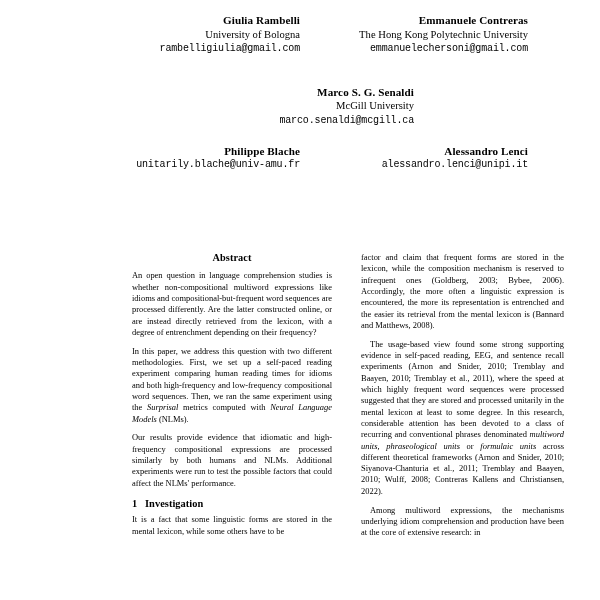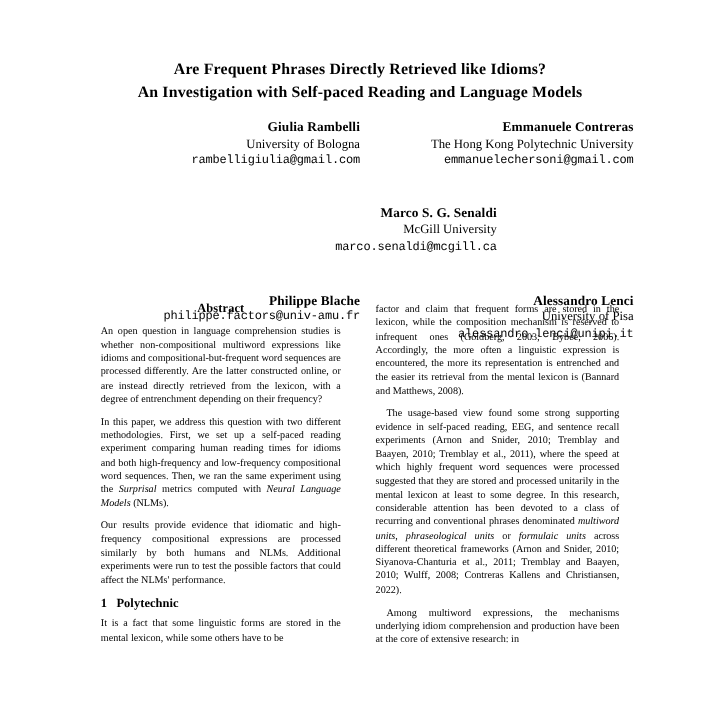--- a/index.html
+++ b/index.html
@@ -60,37 +60,38 @@
   .author-affil {
     font-size: 10.6px;
   }
   .author-email {
     font-family: "Liberation Mono", "DejaVu Sans Mono", monospace;
     font-size: 10px;
     letter-spacing: -0.15px;
   }
   .row-gap-1 { margin-top: 2px; }
   .row-gap-2 { margin-top: 28px; }
-  .row-gap-3 { margin-top: 29px; }
+  .row-gap-3 { margin-top: 15px; }
 
   
   .columns {
     position: absolute;
     top: 252px;
     left: 0;
     width: 600px;
     height: 348px;
     overflow: hidden;
   }
   .col {
     position: absolute;
     top: 0;
     font-size: 8.45px;
     line-height: 11.32px;
     text-align: justify;
+    margin-left: 48px;
   }
   .col-left {
     left: 84px;
     width: 200px;
   }
   .col-right {
     left: 313px;
     width: 203px;
   }
   .abstract-head {
@@ -116,24 +117,20 @@
     display: inline-block;
     width: 13px;
   }
   em { font-style: italic; }
 </style>
 </head>
 <body>
 
 <div class="page">
 
-  <div class="title-block">
-    <div class="title-line">Are Frequent Phrases Directly Retrieved like Idioms?</div>
-    <div class="title-line">An Investigation with Self-paced Reading and Language Models</div>
-  </div>
 
   <div class="authors">
 
     <div class="author-row row-gap-1">
       <div class="author">
         <div class="author-name">Giulia Rambelli</div>
         <div class="author-affil">University of Bologna</div>
         <div class="author-email">rambelligiulia@gmail.com</div>
       </div>
       <div class="author">
@@ -147,43 +144,42 @@
       <div class="author">
         <div class="author-name">Marco S. G. Senaldi</div>
         <div class="author-affil">McGill University</div>
         <div class="author-email">marco.senaldi@mcgill.ca</div>
       </div>
     </div>
 
     <div class="author-row row-gap-3">
       <div class="author">
         <div class="author-name">Philippe Blache</div>
-        <div class="author-email">philippe.factors@univ-amu.fr</div>
+        <div class="author-email">unitarily.blache@univ-amu.fr</div>
       </div>
       <div class="author">
         <div class="author-name">Alessandro Lenci</div>
-        <div class="author-affil">University of Pisa</div>
         <div class="author-email">alessandro.lenci@unipi.it</div>
       </div>
     </div>
 
   </div>
 
   <div class="columns">
 
     <div class="col col-left">
       <div class="abstract-head">Abstract</div>
 
       <p class="noindent">An open question in language comprehension studies is whether non-compositional multiword expressions like idioms and compositional-but-frequent word sequences are processed differently. Are the latter constructed online, or are instead directly retrieved from the lexicon, with a degree of entrenchment depending on their frequency?</p>
 
       <p class="noindent"><span>In this paper, we address this question with two different methodologies. First, we set up a self-paced reading experiment comparing human reading times for idioms and both high-frequency and low-frequency compositional word sequences. Then, we ran the same experiment using the </span><em>Surprisal</em><span> metrics computed with </span><em>Neural Language Models</em><span> (NLMs).</span></p>
 
       <p class="noindent">Our results provide evidence that idiomatic and high-frequency compositional expressions are processed similarly by both humans and NLMs. Additional experiments were run to test the possible factors that could affect the NLMs' performance.</p>
 
-      <div class="section-head"><span class="num">1</span><span>Polytechnic</span></div>
+      <div class="section-head"><span class="num">1</span><span>Investigation</span></div>
 
       <p class="noindent">It is a fact that some linguistic forms are stored in the mental lexicon, while some others have to be</p>
     </div>
 
     <div class="col col-right">
       <p class="noindent">factor and claim that frequent forms are stored in the lexicon, while the composition mechanism is reserved to infrequent ones (Goldberg, 2003; Bybee, 2006). Accordingly, the more often a linguistic expression is encountered, the more its representation is entrenched and the easier its retrieval from the mental lexicon is (Bannard and Matthews, 2008).</p>
 
       <p class="indent"><span>The usage-based view found some strong supporting evidence in self-paced reading, EEG, and sentence recall experiments (Arnon and Snider, 2010; Tremblay and Baayen, 2010; Tremblay et al., 2011), where the speed at which highly frequent word sequences were processed suggested that they are stored and processed unitarily in the mental lexicon at least to some degree. In this research, considerable attention has been devoted to a class of recurring and conventional phrases denominated </span><em>multiword units</em><span>, </span><em>phraseological units</em><span> or </span><em>formulaic units</em><span> across different theoretical frameworks (Arnon and Snider, 2010; Siyanova-Chanturia et al., 2011; Tremblay and Baayen, 2010; Wulff, 2008; Contreras Kallens and Christiansen, 2022).</span></p>
 
       <p class="indent">Among multiword expressions, the mechanisms underlying idiom comprehension and production have been at the core of extensive research: in</p>

